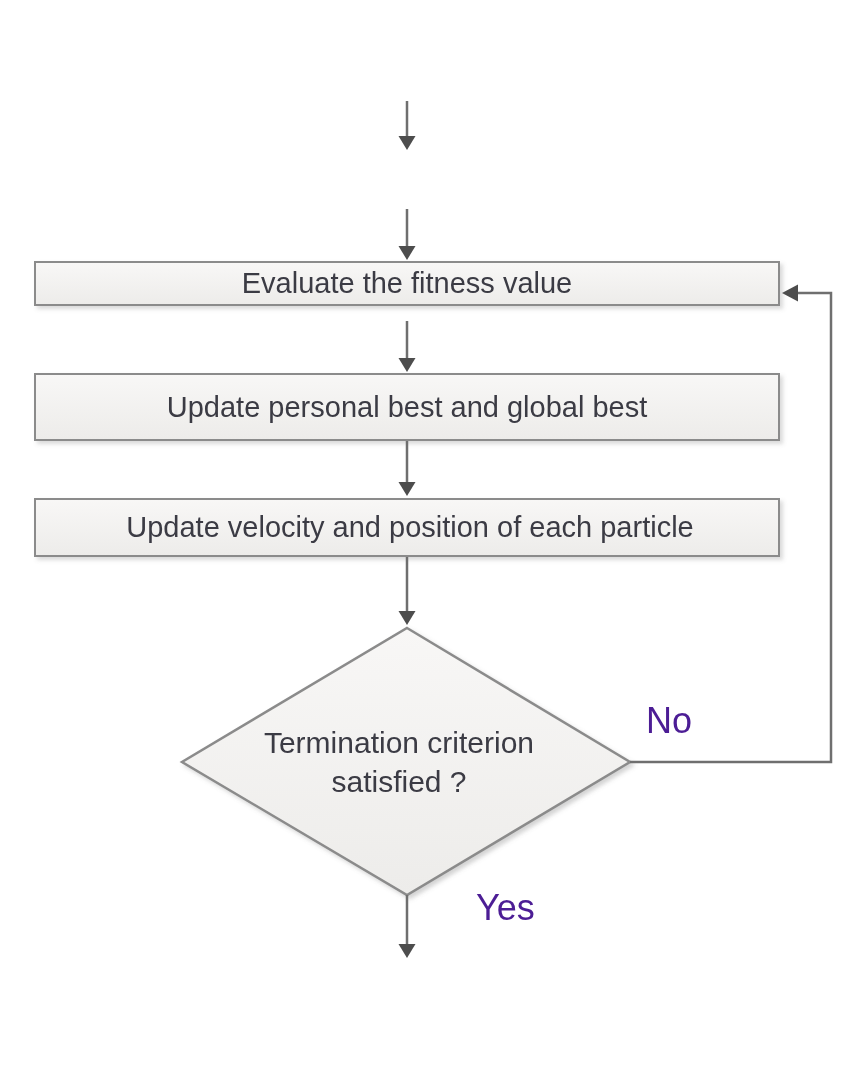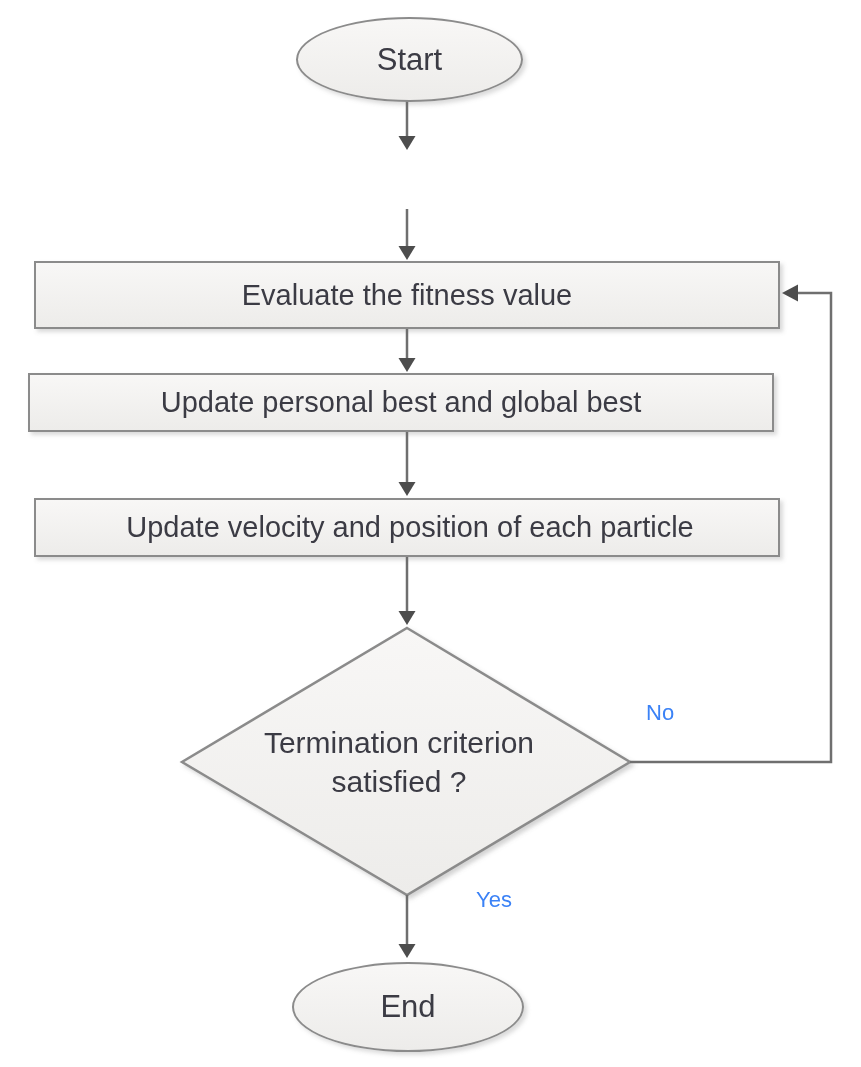--- a/index.html
+++ b/index.html
@@ -31,22 +31,22 @@
   .diamond-text{
     position:absolute;
     display:flex;align-items:center;justify-content:center;
     color:#3b3b44;
     font-size:30px;line-height:39px;
     text-align:center;
     background:transparent;border:none;box-shadow:none;
   }
   .edge-label{
     position:absolute;
-    color:#3b82f6;
-    font-size:22px;
+    color:#4c1d95;
+    font-size:36px;
   }
   .cline{stroke:#6f6f6f;stroke-width:2.5;fill:none;}
   .ahead{fill:#4d4d4d;stroke:none;}
 </style>
 </head>
 <body>
 
 <div id="canvas">
 
   <svg id="connector-layer" viewBox="0 0 861 1067" xmlns="http://www.w3.org/2000/svg">
@@ -77,42 +77,36 @@
 
     <polygon points="407,628 630,762 407,895 182,762" fill="url(#shapeFill)" stroke="#8b8b8b" stroke-width="2.5" filter="url(#ds)"></polygon>
 
     <polyline class="cline" points="630,762 831,762 831,293 796,293"></polyline>
     <polygon class="ahead" points="798,284.5 798,301.5 782,293"></polygon>
 
     <line class="cline" x1="407" y1="895" x2="407" y2="946"></line>
     <polygon class="ahead" points="398.5,944 415.5,944 407,958"></polygon>
   </svg>
 
-  <div class="node ellipse" style="left:296px;top:17px;width:227px;height:85px;">
-    <span>Start</span>
-  </div>
 
 
-  <div class="node box" style="left:34px;top:261px;width:746px;height:68px;">
+  <div class="node box" style="left:34px;top:261px;width:746px;height:45px;">
     <span>Evaluate the fitness value</span>
   </div>
 
-  <div class="node box" style="left:28px;top:373px;width:746px;height:59px;">
+  <div class="node box" style="left:34px;top:373px;width:746px;height:68px;">
     <span>Update personal best and global best</span>
   </div>
 
   <div class="node box" style="left:34px;top:498px;width:746px;height:59px;padding-left:6px;">
     <span>Update velocity and position of each particle</span>
   </div>
 
   <div class="diamond-text" style="left:229px;top:703px;width:340px;height:118px;">
     <span>Termination criterion satisfied ?</span>
   </div>
 
   <div class="edge-label" style="left:646px;top:700px;">No</div>
 
   <div class="edge-label" style="left:453px;top:887px;margin-left:23px;">Yes</div>
 
-  <div class="node ellipse" style="left:292px;top:962px;width:232px;height:90px;">
-    <span>End</span>
-  </div>
 
 </div>
 
 </body></html>

